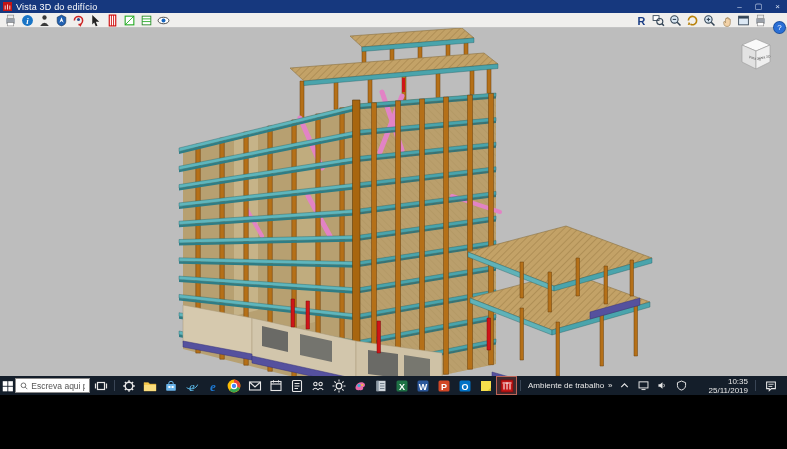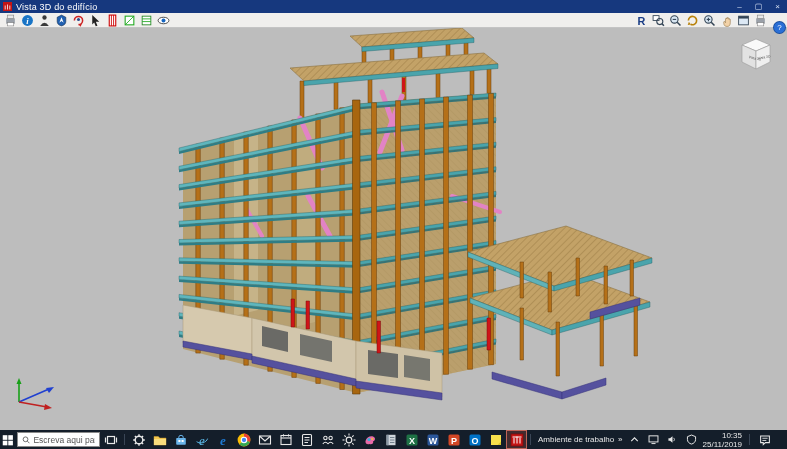--- a/index.html
+++ b/index.html
@@ -1,17 +1,17 @@
 <!DOCTYPE html>
 <html><head>
 <meta charset="utf-8">
 <style>
   * { margin:0; padding:0; box-sizing:border-box; }
   html,body { width:787px; height:449px; overflow:hidden; font-family:"Liberation Sans",sans-serif; background:#000; }
-  .window { position:relative; width:787px; height:449px; background:#bdbdbd; overflow:hidden; }
+  .window { position:relative; width:787px; height:395px; background:#bdbdbd; overflow:hidden; }
   .titlebar { height:13px; background:#16387e; display:flex; align-items:center; color:#fff; font-size:9px; padding-left:3px; gap:4px; }
   .app-ico { width:9px; height:9px; flex:0 0 auto; display:flex; }
   .titletext { white-space:nowrap; letter-spacing:.2px; }
   .winbtns { margin-left:auto; display:flex; height:13px; }
   .winbtn { width:19px; display:flex; align-items:center; justify-content:center; color:#d8e2f4; font-size:8px; }
   .toolbar { height:15px; background:#f0efed; border-bottom:1px solid #c4c4c4; display:flex; align-items:center; padding:0 2px; }
   .tb-left,.tb-right { display:flex; align-items:center; }
   .tb-right { margin-left:auto; margin-right:16px; }
   .tbi { width:15px; height:13px; display:flex; align-items:center; justify-content:center; margin:0 1px; border-radius:2px; }
   .viewport { position:absolute; top:28px; left:0; width:787px; height:402px; background:#bdbdbd; }
@@ -21,24 +21,24 @@
              background:#2a6fd6; color:#fff; font-size:8px; display:flex; align-items:center; justify-content:center;
              box-shadow:0 0 0 1px #1b4f9e; z-index:5; }
   .taskbar { position:absolute; bottom:0; left:0; width:787px; height:19px; background:#141e2a; display:flex; align-items:center; color:#e8e8e8; }
   .startbtn { width:26px; height:19px; display:flex; align-items:center; justify-content:center; }
   .searchbox { width:122px; height:15px; background:#fff; display:flex; align-items:center; gap:3px; padding:0 4px; border:1px solid #8a8a8a; }
   .searchbox input { border:none; outline:none; font-size:8.5px; width:100%; font-family:inherit; color:#222; background:transparent; }
   .searchbox input::placeholder { color:#555; }
   .tki { width:21px; height:19px; display:flex; align-items:center; justify-content:center; }
   .tki.active { background:rgba(232,90,70,.22); box-shadow:inset 0 0 0 1px rgba(255,130,110,.65); }
   .tsep { width:1px; height:11px; background:#3a4656; margin:0 3px; }
-  .tray { margin-left:auto; display:flex; align-items:center; gap:4px; padding-right:15px; font-size:8px; }
+  .tray { margin-left:auto; display:flex; align-items:center; gap:4px; padding-right:9px; font-size:8px; }
   .traylabel { font-size:8px; white-space:nowrap; }
   .trayi { width:15px; height:16px; display:flex; align-items:center; justify-content:center; }
-  .clock { text-align:right; font-size:8px; line-height:9px; white-space:nowrap; }
+  .clock { text-align:right; font-size:8px; line-height:9px; white-space:nowrap;margin-left:16px; }
 </style>
 </head>
 <body>
 
 <div class="window">
 
   <div class="titlebar">
     <span class="app-ico">
         <svg width="9" height="9" viewBox="0 0 9 9">
           <rect width="9" height="9" fill="#c41414"></rect>

